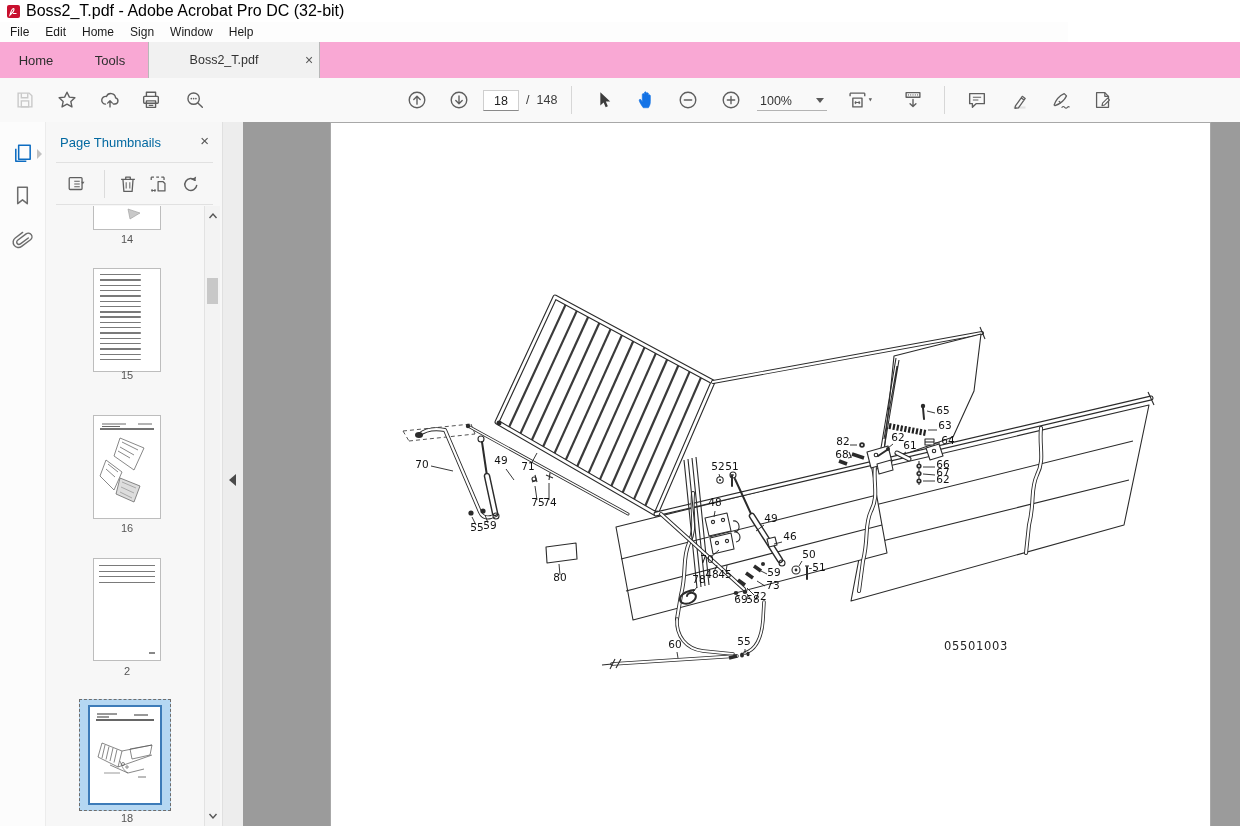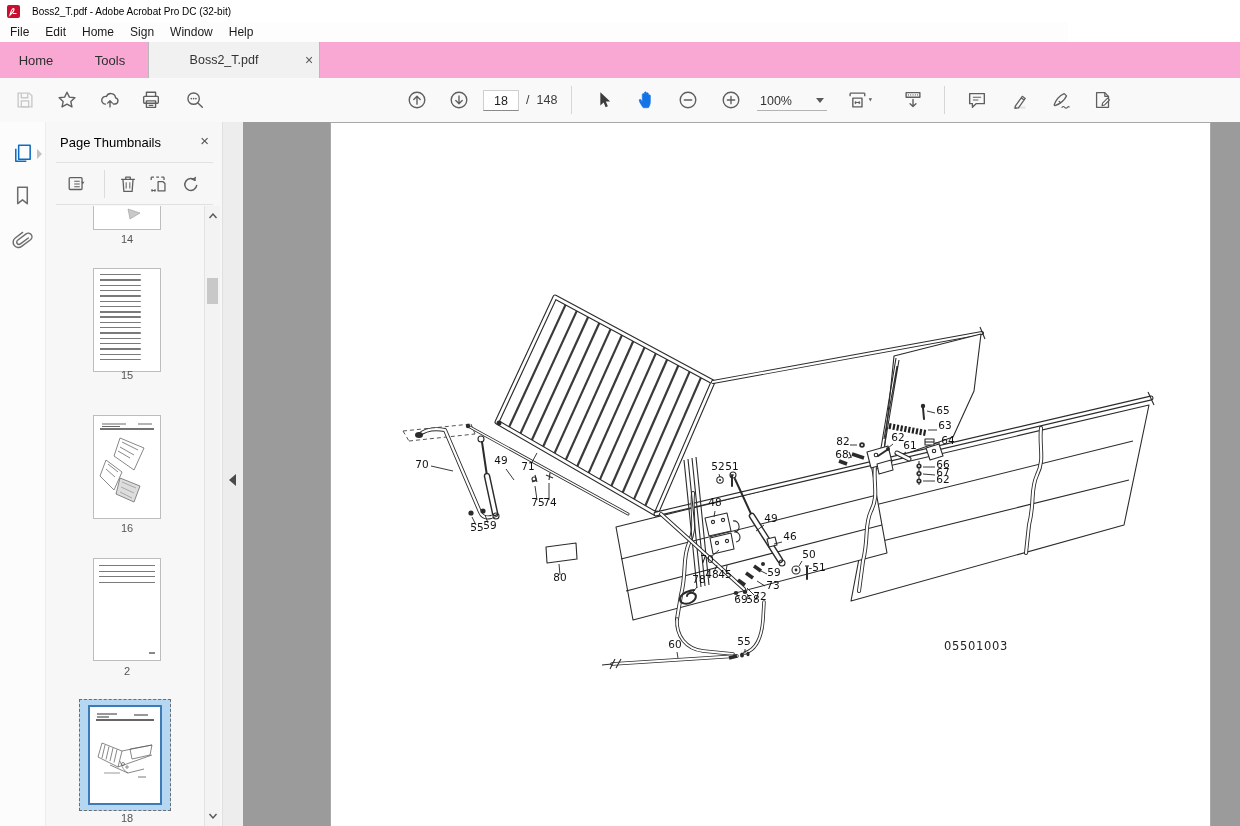--- a/index.html
+++ b/index.html
@@ -3,22 +3,22 @@
 <meta charset="utf-8">
 <style>
   html,body{margin:0;padding:0}
   body{width:1240px;height:826px;position:relative;overflow:hidden;
        font-family:"Liberation Sans",sans-serif;background:#fff;color:#111;
        -webkit-font-smoothing:antialiased}
   .abs{position:absolute}
 
   
   #titlebar{left:0;top:0;width:1240px;height:22px;background:#fff;display:flex;
-            align-items:center;padding-left:7px;box-sizing:border-box;gap:12px;
-            font-size:10px;color:#000}
+            align-items:center;padding-left:7px;box-sizing:border-box;gap:6px;
+            font-size:16px;color:#000}
   #menubar{left:0;top:22px;width:1068px;height:20px;background:#fdfdfd;display:flex;
            align-items:center;padding-left:8px;box-sizing:border-box;font-size:12px;color:#1a1a1a}
   #menubar .mi{padding:0 10px 0 2px;margin-right:4px;cursor:default}
   #tabbar{left:0;top:42px;width:1240px;height:36px;background:#f9a8d4}
   .apptab{position:absolute;top:0;height:36px;display:flex;align-items:center;
           justify-content:center;font-size:13px;color:#2e2e2e;cursor:default}
   #tab-home{left:0;width:72px}
   #tab-tools{left:72px;width:76px}
   #tab-doc{left:148px;width:172px;background:#f1f1f1;border-left:1px solid #b8b8b8;
            border-right:1px solid #b8b8b8;box-sizing:border-box}
@@ -47,21 +47,21 @@
   #rail{left:0;top:0;width:45px;height:704px;background:#fcfcfc}
   .railbtn{position:absolute;left:11px;width:23px;height:23px}
   .railbtn svg{width:23px;height:23px}
   #rail-notch{position:absolute;left:37px;top:27px;width:0;height:0;
       border-top:5px solid transparent;border-bottom:5px solid transparent;
       border-left:5px solid #c2c2c2}
 
   #panel{left:45px;top:0;width:177px;height:704px;background:#f7f7f7;
          border-left:1px solid #ececec;box-sizing:border-box}
   #panel-header{position:absolute;left:0;top:0;width:177px;height:40px}
-  #panel-title{position:absolute;left:14px;top:13px;font-size:13px;color:#000000}
+  #panel-title{position:absolute;left:14px;top:13px;font-size:13px;color:#0369a1}
   #panel-close{position:absolute;right:14px;top:10px;font-size:15px;color:#555}
   .pdiv{position:absolute;left:10px;width:157px;height:1px;background:#e1e1e1}
   #panel-toolbar{position:absolute;left:0;top:42px;width:177px;height:40px}
   .ptb{position:absolute;top:9px;width:22px;height:22px}
   .ptb svg{width:22px;height:22px}
   #ptb-div{position:absolute;left:58px;top:6px;width:1px;height:28px;background:#dcdcdc}
 
   #thumb-list{position:absolute;left:0;top:84px;width:177px;height:620px;overflow:hidden}
   .tpage{position:absolute;left:47px;width:68px;background:#fff;border:1px solid #bdbdbd;
          box-sizing:border-box}

